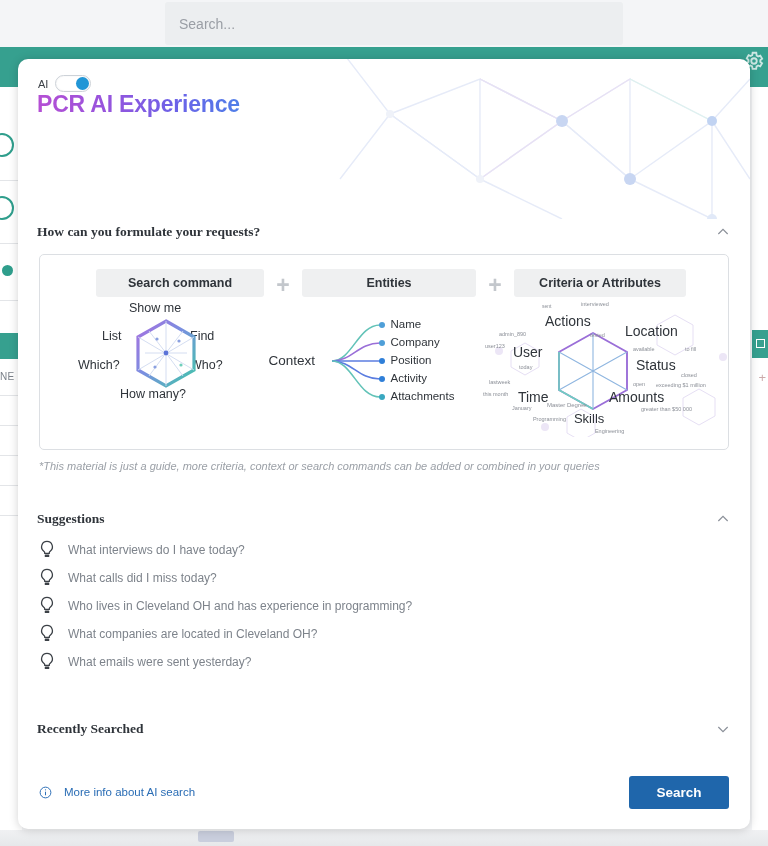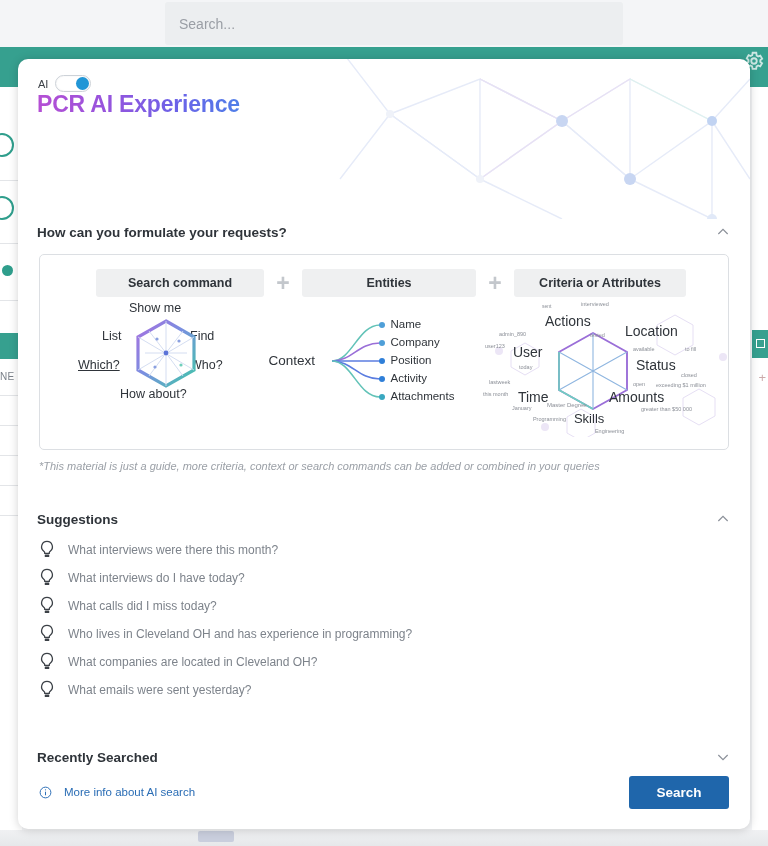--- a/index.html
+++ b/index.html
@@ -64,31 +64,31 @@
     position:absolute; left:19px; top:32px; font-size:23px; font-weight:bold;
     background:linear-gradient(90deg,#b54fd4 0%,#9654dd 35%,#6a63e8 70%,#4f7fe8 100%);
     -webkit-background-clip:text; background-clip:text; color:transparent;
     -webkit-text-fill-color:transparent; letter-spacing:-.2px;
   }
   .hero-sub { position:absolute; left:20px; top:76px; font-size:13.5px; font-weight:bold; color:#2f343a; }
 
   
   .section-head {
     display:flex; align-items:center; justify-content:space-between;
-    padding:0 19px; height:26px; position:relative; z-index:3;
+    padding:0 19px; height:26px; position:relative; z-index:3;font-family:Liberation Serif, serif;
   }
   .section-title { font-size:13.5px; font-weight:bold; color:#2f343a; }
   .chev { width:16px; height:16px; color:#8b9099; }
 
   
   .guide-card {
     margin:9px 21px 0 21px; border:1px solid #dcdfe3; border-radius:5px;
     height:196px; position:relative; background:#fff; overflow:hidden;
   }
-  .pill-row { display:flex; align-items:center; justify-content:center; gap:0; padding-top:14px; }
+  .pill-row { display:flex; align-items:flex-end; justify-content:center; gap:0; padding-top:14px; }
   .pill {
     background:#eff0f1; border-radius:3px; height:28px; display:flex;
     align-items:center; justify-content:center; font-size:12.5px;
     font-weight:bold; color:#2f343a;
   }
   .pill.p1 { width:168px; margin-left:14px; }
   .pill.p2 { width:174px; }
   .pill.p3 { width:172px; }
   .plus-ico { width:38px; text-align:center; color:#c3c7cc; font-size:23px; font-weight:bold; line-height:1; }
 
@@ -224,23 +224,23 @@
         <div class="plus-ico">+</div>
         <div class="pill p3">Criteria or Attributes</div>
       </div>
 
       <div class="guide-body">
 
         <div class="gb-col gb1">
           <span class="hex-label" style="left:89px; top:4px;">Show me</span>
           <span class="hex-label" style="left:62px; top:32px;">List</span>
           <span class="hex-label" style="left:150px; top:32px;">Find</span>
-          <span class="hex-label" style="left:38px; top:61px;text-decoration:underline;">Which?</span>
+          <span class="hex-label" style="left:38px; top:61px;">Which?</span>
           <span class="hex-label" style="left:150px; top:61px;">Who?</span>
-          <span class="hex-label" style="left:80px; top:90px;">How about?</span>
+          <span class="hex-label" style="left:80px; top:90px;">How many?</span>
 
           <svg style="position:absolute; left:95px; top:22px;" width="62" height="70" viewBox="0 0 62 70">
             <defs>
               <linearGradient id="hexg" x1="0" y1="0" x2="1" y2="1">
                 <stop offset="0%" stop-color="#a86fe0"></stop>
                 <stop offset="45%" stop-color="#7a8fe0"></stop>
                 <stop offset="100%" stop-color="#3fc7a8"></stop>
               </linearGradient>
             </defs>
             <polygon points="31,2 59,18 59,51 31,67 3,51 3,18" fill="#ffffff" stroke="url(#hexg)" stroke-width="3.2"></polygon>
@@ -341,27 +341,20 @@
           <polyline points="5,15 12,8 19,15"></polyline>
         </svg>
       </div>
 
       <div class="sug-list">
         <div class="sug-item">
           <svg class="bulb" viewBox="0 0 18 20" fill="none" stroke="currentColor" stroke-width="1.3">
             <path d="M9 1.4a5.4 5.4 0 0 0-3.2 9.75c.6.45.95 1.1.95 1.8v.35h4.5v-.35c0-.7.35-1.35.95-1.8A5.4 5.4 0 0 0 9 1.4z"></path>
             <rect x="6.75" y="14.5" width="4.5" height="2.6" rx="0.5" fill="currentColor" stroke="none"></rect>
           </svg>
-          <span class="sug-text">What interviews were there this month?</span>
-        </div>
-        <div class="sug-item">
-          <svg class="bulb" viewBox="0 0 18 20" fill="none" stroke="currentColor" stroke-width="1.3">
-            <path d="M9 1.4a5.4 5.4 0 0 0-3.2 9.75c.6.45.95 1.1.95 1.8v.35h4.5v-.35c0-.7.35-1.35.95-1.8A5.4 5.4 0 0 0 9 1.4z"></path>
-            <rect x="6.75" y="14.5" width="4.5" height="2.6" rx="0.5" fill="currentColor" stroke="none"></rect>
-          </svg>
           <span class="sug-text">What interviews do I have today?</span>
         </div>
         <div class="sug-item">
           <svg class="bulb" viewBox="0 0 18 20" fill="none" stroke="currentColor" stroke-width="1.3">
             <path d="M9 1.4a5.4 5.4 0 0 0-3.2 9.75c.6.45.95 1.1.95 1.8v.35h4.5v-.35c0-.7.35-1.35.95-1.8A5.4 5.4 0 0 0 9 1.4z"></path>
             <rect x="6.75" y="14.5" width="4.5" height="2.6" rx="0.5" fill="currentColor" stroke="none"></rect>
           </svg>
           <span class="sug-text">What calls did I miss today?</span>
         </div>
         <div class="sug-item">

